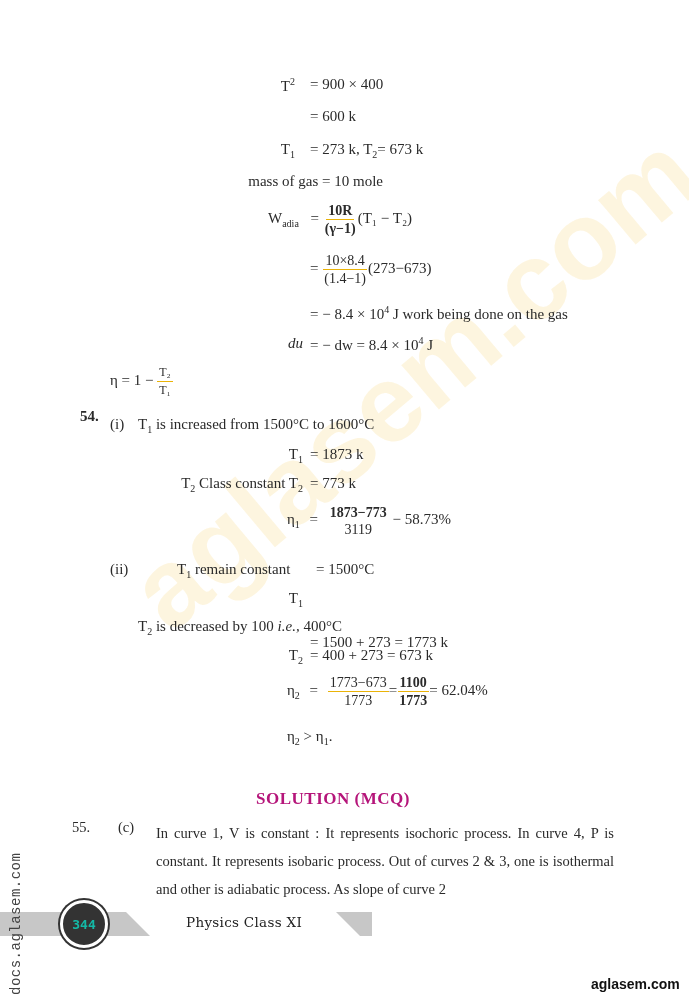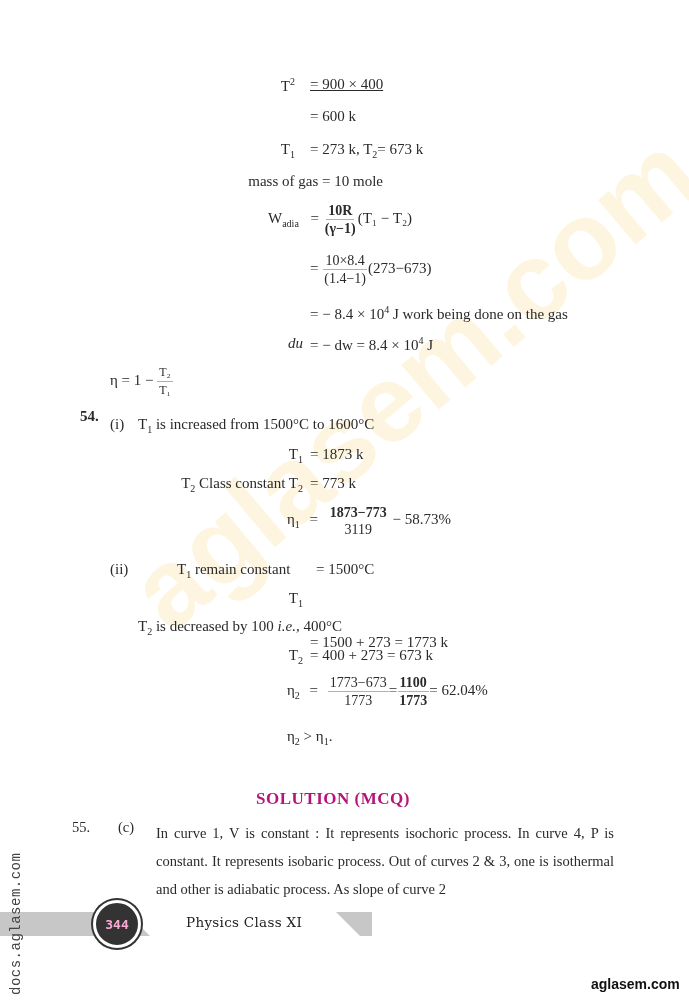--- a/index.html
+++ b/index.html
@@ -18,34 +18,34 @@
                font-family:"Liberation Sans",sans-serif; font-size:110px; font-weight:bold; color:#fdf3d8; opacity:0.8;
                pointer-events:none; }
   .sol-title { color:#b5157a; font-weight:bold; font-size:17px; letter-spacing:0.5px; }
   .para { font-size:14.5px; line-height:28px; white-space:normal; }
   .side-url { position:absolute; left:8px; top:995px; transform-origin:left top; transform:rotate(-90deg);
               font-family:"Liberation Mono","DejaVu Sans Mono",monospace; font-size:14px; color:#444; white-space:nowrap; letter-spacing:0.5px; }
   .footer-band { position:absolute; left:0; top:912px; width:150px; height:24px; background:#c7c7c7;
                  clip-path:polygon(0 0, 126px 0, 150px 24px, 0 24px); }
   .footer-band-r { position:absolute; left:336px; top:912px; width:36px; height:24px; background:#c7c7c7;
                    clip-path:polygon(0 0, 36px 0, 36px 24px, 24px 24px); }
-  .page-badge { position:absolute; left:93px; top:900px; width:42px; height:42px; border-radius:50%; background:#333;
-                border:3px solid #fff; box-shadow:0 0 0 2px #333; color:#f9a8d4; font-family:"DejaVu Sans Mono",monospace;
+  .page-badge { position:absolute; left:60px; top:900px; width:42px; height:42px; border-radius:50%; background:#333;
+                border:3px solid #fff; box-shadow:0 0 0 2px #333; color:#14b8a6; font-family:"DejaVu Sans Mono",monospace;
                 font-weight:bold; font-size:13px; display:flex; align-items:center; justify-content:center; }
   .book-title { font-family:"DejaVu Serif",serif; font-size:13.5px; color:#222; letter-spacing:0.3px; }
   .brand { font-family:"Liberation Sans",sans-serif; font-weight:bold; font-size:14px; color:#111; }
 </style>
 </head>
 <body>
 
 <div class="watermark">aglasem.com</div>
 
 <div>
   <div class="abs f15 rlabel" style="right:394px; top:76px;"><span>T</span><sup>2</sup></div>
-  <div class="abs f15" style="left:310px; top:76px;text-decoration:underline;">= 900 × 400</div>
+  <div class="abs f15" style="left:310px; top:76px;">= 900 × 400</div>
 
   <div class="abs f15" style="left:310px; top:108px;">= 600 k</div>
 
   <div class="abs f15 rlabel" style="right:394px; top:141px;"><span>T</span><sub>1</sub></div>
   <div class="abs f15" style="left:310px; top:141px;"><span>= 273 k,  T</span><sub>2</sub><span>= 673 k</span></div>
 
   <div class="abs f15 rlabel" style="right:306px; top:173px;text-align:right;"><span>mass of gas</span> <span>= 10 mole</span></div>
 
   <div class="abs f15" style="left:268px; top:202px;">
     <span>W</span><sub>adia</sub>

